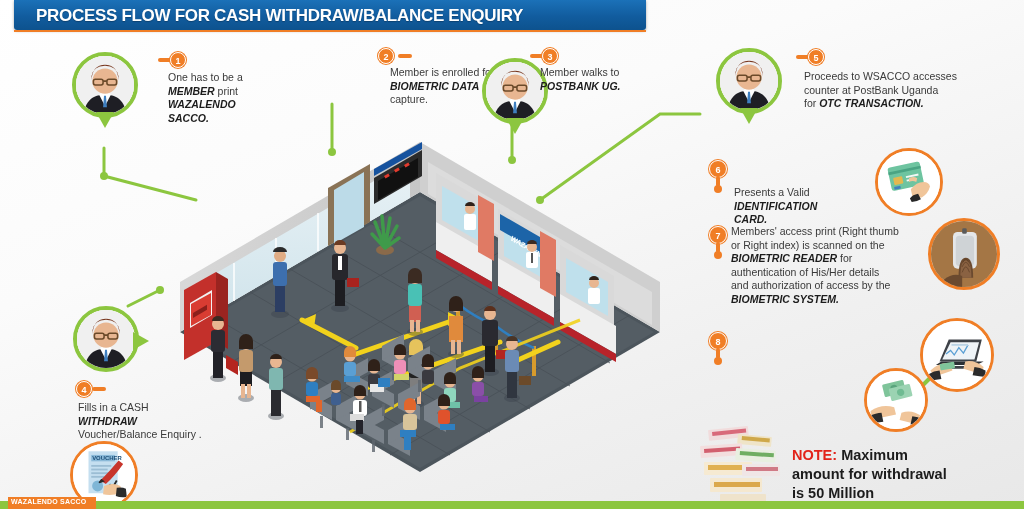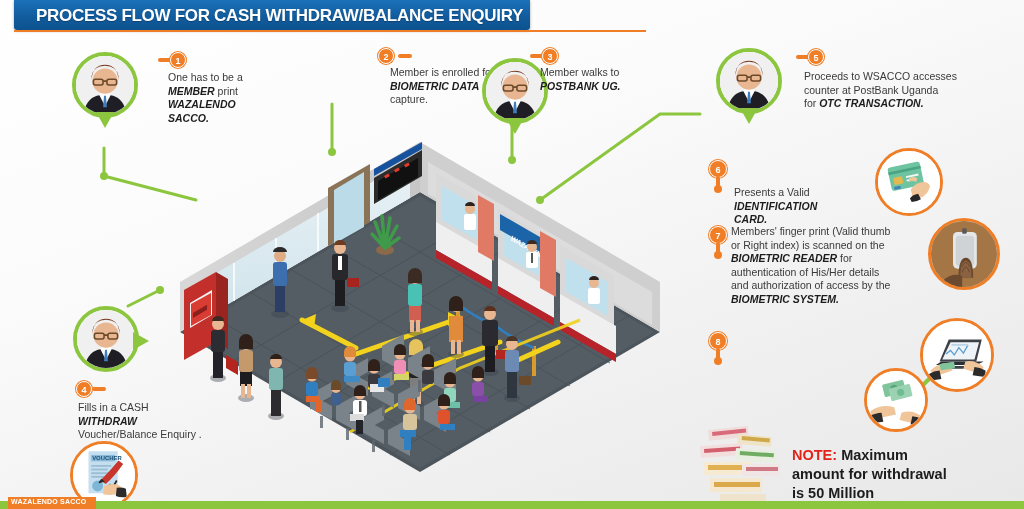--- a/index.html
+++ b/index.html
@@ -11,21 +11,21 @@
   }
   #page {
     position: relative;
     width: 1024px; height: 509px;
     background: linear-gradient(160deg,#ffffff 0%,#fbfbfb 35%,#f0f0f0 70%,#e8e8e8 100%);
     overflow: hidden;
   }
 
   
   .header-bar {
-    position: absolute; left: 14px; top: 0; width: 516px; height: 30px;
+    position: absolute; left: 14px; top: 0; width: 632px; height: 30px;
     background: linear-gradient(180deg,#1b71b8 0%,#115c9e 55%,#0d528e 100%);
     border-radius: 0 0 3px 3px;
     box-shadow: 0 1px 3px rgba(0,0,0,.35);
   }
   .header-title {
     position: absolute; left: 22px; top: 6px;
     color: #ffffff; font-size: 17px; font-weight: bold;
     letter-spacing: -0.3px; white-space: nowrap;
     text-shadow: 0 1px 1px rgba(0,0,0,.25);
   }
@@ -632,21 +632,21 @@
     </svg>
   </div>
 
   <div class="badge-pin" style="left:709px; top:226px;">
     <div class="head">7</div>
     <div class="stem"></div>
       <div class="dot"></div>
   </div>
   <div class="callout" style="left:731px; top:225px; width:200px;">
     <div class="txt">
-      <span>Members' finger print (Valid thumb</span><br>
+      <span>Members' access print (Right thumb</span><br>
       <span>or Right index) is scanned on the</span><br>
       <b>BIOMETRIC READER</b><span> for</span><br>
       <span>authentication of His/Her details</span><br>
       <span>and authorization of access by the</span><br>
       <b>BIOMETRIC SYSTEM.</b>
     </div>
   </div>
   <div class="icon-circle" style="left:928px; top:218px; width:72px; height:72px;">
     <svg viewBox="0 0 72 72">
       <rect width="72" height="72" fill="#9a6f40"></rect>

